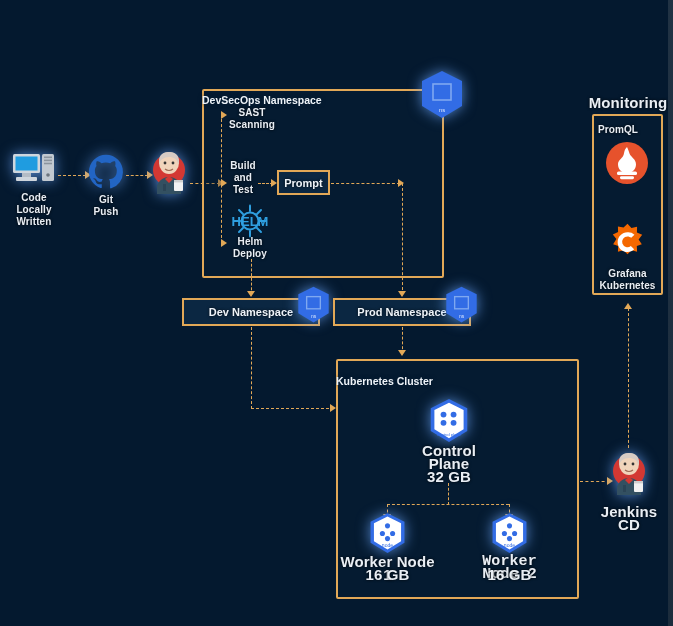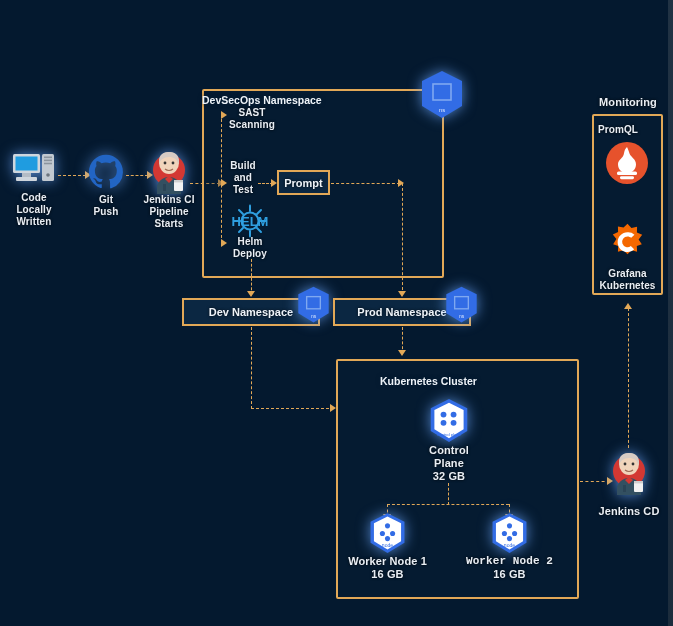--- a/index.html
+++ b/index.html
@@ -30,21 +30,21 @@
     color:#e9eef4;
     font-size:10px;
     line-height:12px;
     text-align:center;
     letter-spacing:.1px;
     text-shadow:0 0 3px rgba(0,0,0,.9);
     white-space:pre-line;
     pointer-events:none;
   }
   .lbl.b{font-weight:bold;}
-  .lbl11{font-size:11px;line-height:13px;}
+  .lbl11{font-size:15px;line-height:13px;}
 
   
   .group{
     position:absolute;
     border:2px solid #e2a857;
     border-radius:2px;
     box-sizing:border-box;
     background:rgba(10,32,56,0.28);
   }
   .group-title{
@@ -136,23 +136,20 @@
       <path d="M11 11c0-6 4-9 10-9s10 3 10 9c0 2-1 3-1 3-1-5-4-7-9-7s-9 3-10 7c0 0 0-1 0-3z" fill="#d6cbc4"></path>
       <circle cx="17" cy="13" r="1.4" fill="#333"></circle>
       <circle cx="25" cy="13" r="1.4" fill="#333"></circle>
       <path d="M17 19q4 3 8 0" stroke="#9c6b54" stroke-width="1.2" fill="none"></path>
       <path d="M21 26l-4 3 4 4 4-4z" fill="#d33833"></path>
       <rect x="26" y="30" width="9" height="11" rx="1" fill="#f2f2f2"></rect>
       <rect x="26" y="30" width="9" height="2.4" fill="#cfcfcf"></rect>
       <rect x="15" y="34" width="3" height="7" fill="#2b4456"></rect>
     </svg>
   </div>
-  <div class="lbl b" style="left:136px;top:194px;width:66px;">Jenkins CI
-Pipeline
-Starts</div>
 
   <div class="dash-h" style="left:190px;top:183px;width:30px;"></div>
   <div class="arrow r" style="left:218px;top:179px;"></div>
 
   <div class="group" style="left:202px;top:89px;width:242px;height:189px;"></div>
   <div class="group-title" style="left:202px;top:94px;width:242px;">DevSecOps Namespace</div>
 
   <div class="k8s glow" style="left:419px;top:70px;">
     <svg width="46" height="50" viewBox="0 0 46 50">
       <polygon points="23,1 43,11 43,36 23,48 3,36 3,11" fill="#326ce5"></polygon>
@@ -225,21 +222,21 @@
   </div>
 
   <div class="dash-v" style="left:251px;top:327px;height:82px;"></div>
   <div class="dash-h" style="left:251px;top:408px;width:83px;"></div>
   <div class="arrow r" style="left:330px;top:404px;"></div>
 
   <div class="dash-v" style="left:402px;top:327px;height:27px;"></div>
   <div class="arrow d" style="left:398px;top:350px;"></div>
 
   <div class="group" style="left:336px;top:359px;width:243px;height:240px;"></div>
-  <div class="group-title" style="left:336px;top:375px;width:243px;padding-left:44px;">Kubernetes Cluster</div>
+  <div class="group-title" style="left:336px;top:375px;width:243px;">Kubernetes Cluster</div>
 
   <div class="k8s glow" style="left:428px;top:398px;">
     <svg width="42" height="46" viewBox="0 0 46 50">
       <polygon points="23,1 43,11 43,36 23,48 3,36 3,11" fill="#326ce5"></polygon>
       <polygon points="23,5 39,13 39,34 23,44 7,34 7,13" fill="#ffffff"></polygon>
       <g fill="#326ce5">
         <circle cx="17" cy="18" r="3.2"></circle>
         <circle cx="28" cy="18" r="3.2"></circle>
         <circle cx="17" cy="27" r="3.2"></circle>
         <circle cx="28" cy="27" r="3.2"></circle>

